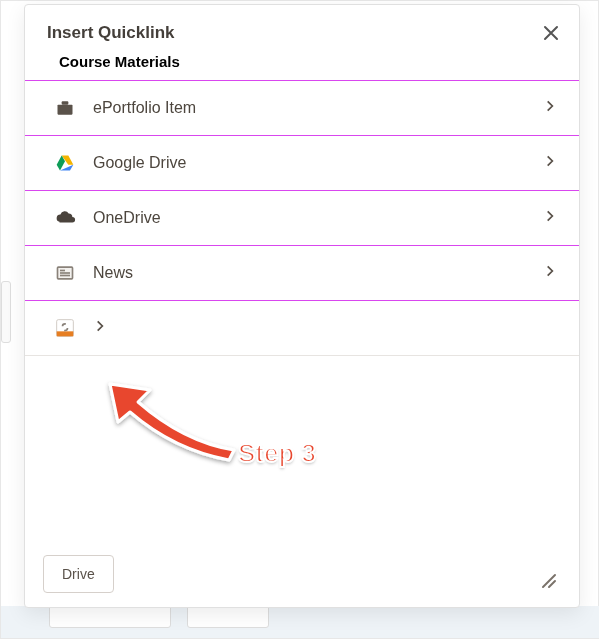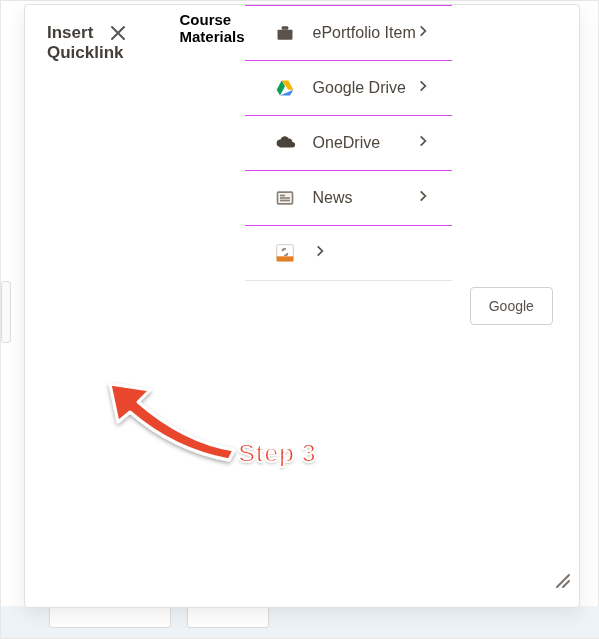--- a/index.html
+++ b/index.html
@@ -2,21 +2,21 @@
 <html><head>
 <meta charset="utf-8">
 <style>
   html,body{margin:0;padding:0;background:#f5f5f5;font-family:-apple-system,BlinkMacSystemFont,"Segoe UI",Arial,sans-serif;}
   .stage{width:599px;height:639px;position:relative;overflow:hidden;}
   .behind{position:absolute;left:0;top:0;width:599px;height:639px;background:#fff;border:1px solid #e7e7e7;box-sizing:border-box;}
   .behind-tab{position:absolute;left:0;top:280px;width:8px;height:60px;background:#fafafa;border:1px solid #ddd;border-radius:3px;}
   .behind-bar{position:absolute;left:0;bottom:0;width:599px;height:32px;background:#eef3f7;}
   .behind-btn{position:absolute;left:48px;bottom:10px;width:120px;height:24px;background:#fff;border:1px solid #ddd;border-radius:3px;}
   .behind-btn2{position:absolute;left:186px;bottom:10px;width:80px;height:24px;background:#fff;border:1px solid #ddd;border-radius:3px;}
-  .dialog{position:absolute;left:24px;top:4px;width:556px;height:604px;background:#fff;border:1px solid #e0e0e0;border-radius:4px;box-shadow:0 6px 20px rgba(0,0,0,0.08);box-sizing:border-box;display:flex;flex-direction:row;}
+  .dialog{position:absolute;left:24px;top:4px;width:556px;height:604px;background:#fff;border:1px solid #e0e0e0;border-radius:4px;box-shadow:0 6px 20px rgba(0,0,0,0.08);box-sizing:border-box;display:flex;flex-direction:column;}
   .dialog-head{position:relative;padding:18px 22px 4px 22px;}
   .dialog-title{font-size:17px;font-weight:600;color:#443f3a;}
   .close{position:absolute;right:14px;top:14px;width:28px;height:28px;display:flex;align-items:center;justify-content:center;cursor:pointer;color:#555;font-size:22px;}
   .section-label{padding:6px 0 10px 34px;font-size:15px;font-weight:700;color:#000000;}
   .list{flex:0 0 auto;}
   .row{display:flex;align-items:center;height:54px;padding:0 22px 0 28px;border-top:1px solid #d946ef;cursor:pointer;}
   .row:last-child{border-bottom:1px solid #e7e4e1;}
   .row .icon{width:24px;height:24px;display:flex;align-items:center;justify-content:center;margin-right:16px;color:#5a524a;}
   .row .label{flex:1;font-size:16px;color:#4d463e;}
   .row .chev{color:#5a524a;}
@@ -129,21 +129,21 @@
               <path d="M8 4l8 8-8 8"></path>
             </svg>
       </span>
     </div>
 
   </div>
 
   <div class="spacer"></div>
 
   <div class="dialog-foot">
-    <button class="cancel">Google</button>
+    <button class="cancel">Drive</button>
     <span class="resize">
       <svg width="18" height="18" viewBox="0 0 18 18" stroke="#7a726a" stroke-width="2" stroke-linecap="round">
             <line x1="4" y1="16" x2="16" y2="4"></line>
             <line x1="10" y1="16" x2="16" y2="10"></line>
           </svg>
     </span>
   </div>
 </div>
 
 <div class="anno">

